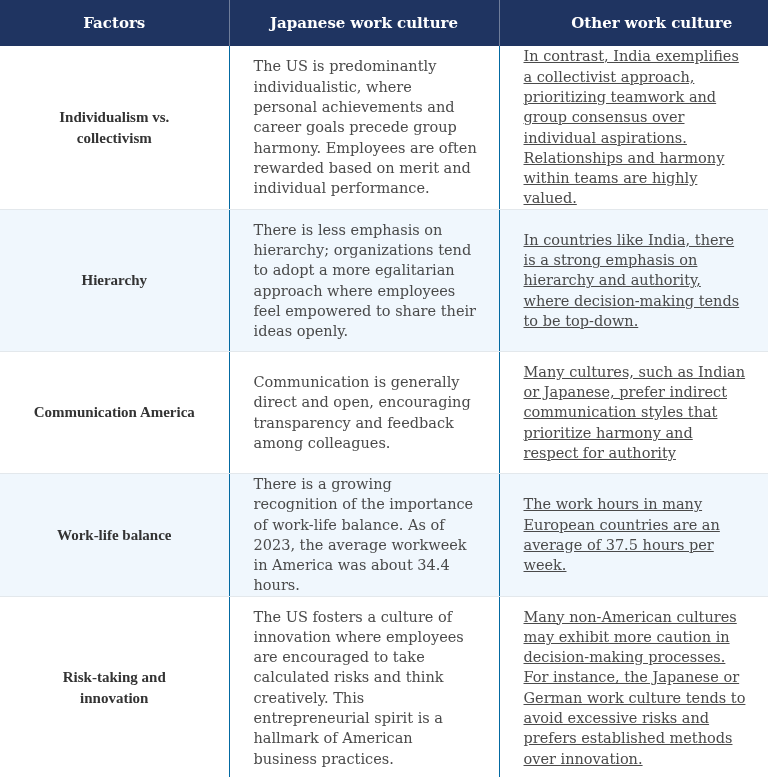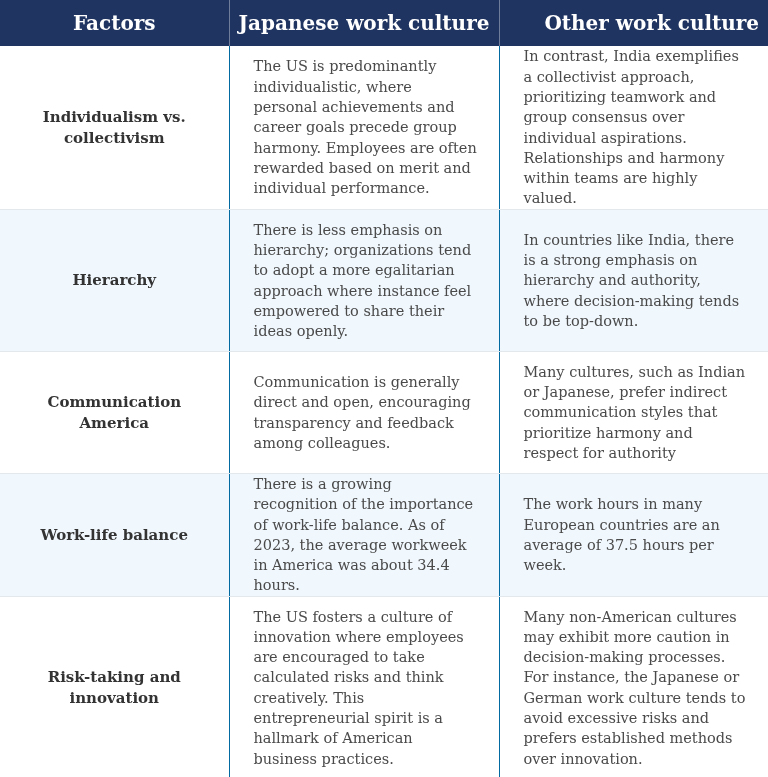--- a/index.html
+++ b/index.html
@@ -5,43 +5,44 @@
   html, body { margin: 0; padding: 0; background: #ffffff; }
   body { width: 768px; height: 777px; overflow: hidden; font-family: "DejaVu Serif", "Liberation Serif", serif; }
   table { border-collapse: collapse; width: 768px; table-layout: fixed; }
   col.c1 { width: 229px; }
   col.c2 { width: 270px; }
   col.c3 { width: 269px; }
   thead th {
     background: #1f3461;
     color: #ffffff;
     font-weight: bold;
-    font-size: 20px;
+    font-size: 15px;
     height: 46px;
     padding: 0;
     text-align: center;
     border-right: 1px solid #6f7d9a;
   }
   thead th:last-child { border-right: none; padding-left: 36px; }
   tbody td {
     border-right: 1px solid #0369a1;
     border-bottom: 1px solid #e3e8ec;
     vertical-align: middle;
     font-size: 14.5px;
     line-height: 20.3px;
     color: #4a4a4a;
     padding: 0 24px;
   }
-  tbody td:last-child { border-right: none; }
+  tbody td:last-child { border-right: none; text-decoration: underline; }
   tbody td.factor {
     text-align: center;
     font-weight: bold;
     color: #333333;
     font-size: 15px;
     padding: 0 30px;
+    font-family: Liberation Serif, serif;
   }
   tbody tr.odd td { background: #ffffff; }
   tbody tr.even td { background: #f0f7fd; }
   tr.r1 td { height: 163px; }
   tr.r2 td { height: 141px; }
   tr.r3 td { height: 121px; }
   tr.r4 td { height: 121px; }
   tr.r5 td { height: 182px; }
   td.desc { padding-left: 24px; padding-right: 20px; }
 </style>
@@ -62,21 +63,21 @@
     </tr>
   </thead>
   <tbody>
     <tr class="odd r1">
       <td class="factor">Individualism vs. collectivism</td>
       <td class="desc">The US is predominantly individualistic, where personal achievements and career goals precede group harmony. Employees are often rewarded based on merit and individual performance.</td>
       <td class="desc">In contrast, India exemplifies a collectivist approach, prioritizing teamwork and group consensus over individual aspirations. Relationships and harmony within teams are highly valued.</td>
     </tr>
     <tr class="even r2">
       <td class="factor">Hierarchy</td>
-      <td class="desc">There is less emphasis on hierarchy; organizations tend to adopt a more egalitarian approach where instance feel empowered to share their ideas openly.</td>
+      <td class="desc">There is less emphasis on hierarchy; organizations tend to adopt a more egalitarian approach where employees feel empowered to share their ideas openly.</td>
       <td class="desc">In countries like India, there is a strong emphasis on hierarchy and authority, where decision-making tends to be top-down.</td>
     </tr>
     <tr class="odd r3">
       <td class="factor">Communication America</td>
       <td class="desc">Communication is generally direct and open, encouraging transparency and feedback among colleagues.</td>
       <td class="desc">Many cultures, such as Indian or Japanese, prefer indirect communication styles that prioritize harmony and respect for authority</td>
     </tr>
     <tr class="even r4">
       <td class="factor">Work-life balance</td>
       <td class="desc">There is a growing recognition of the importance of work-life balance. As of 2023, the average workweek in America was about 34.4 hours.</td>

